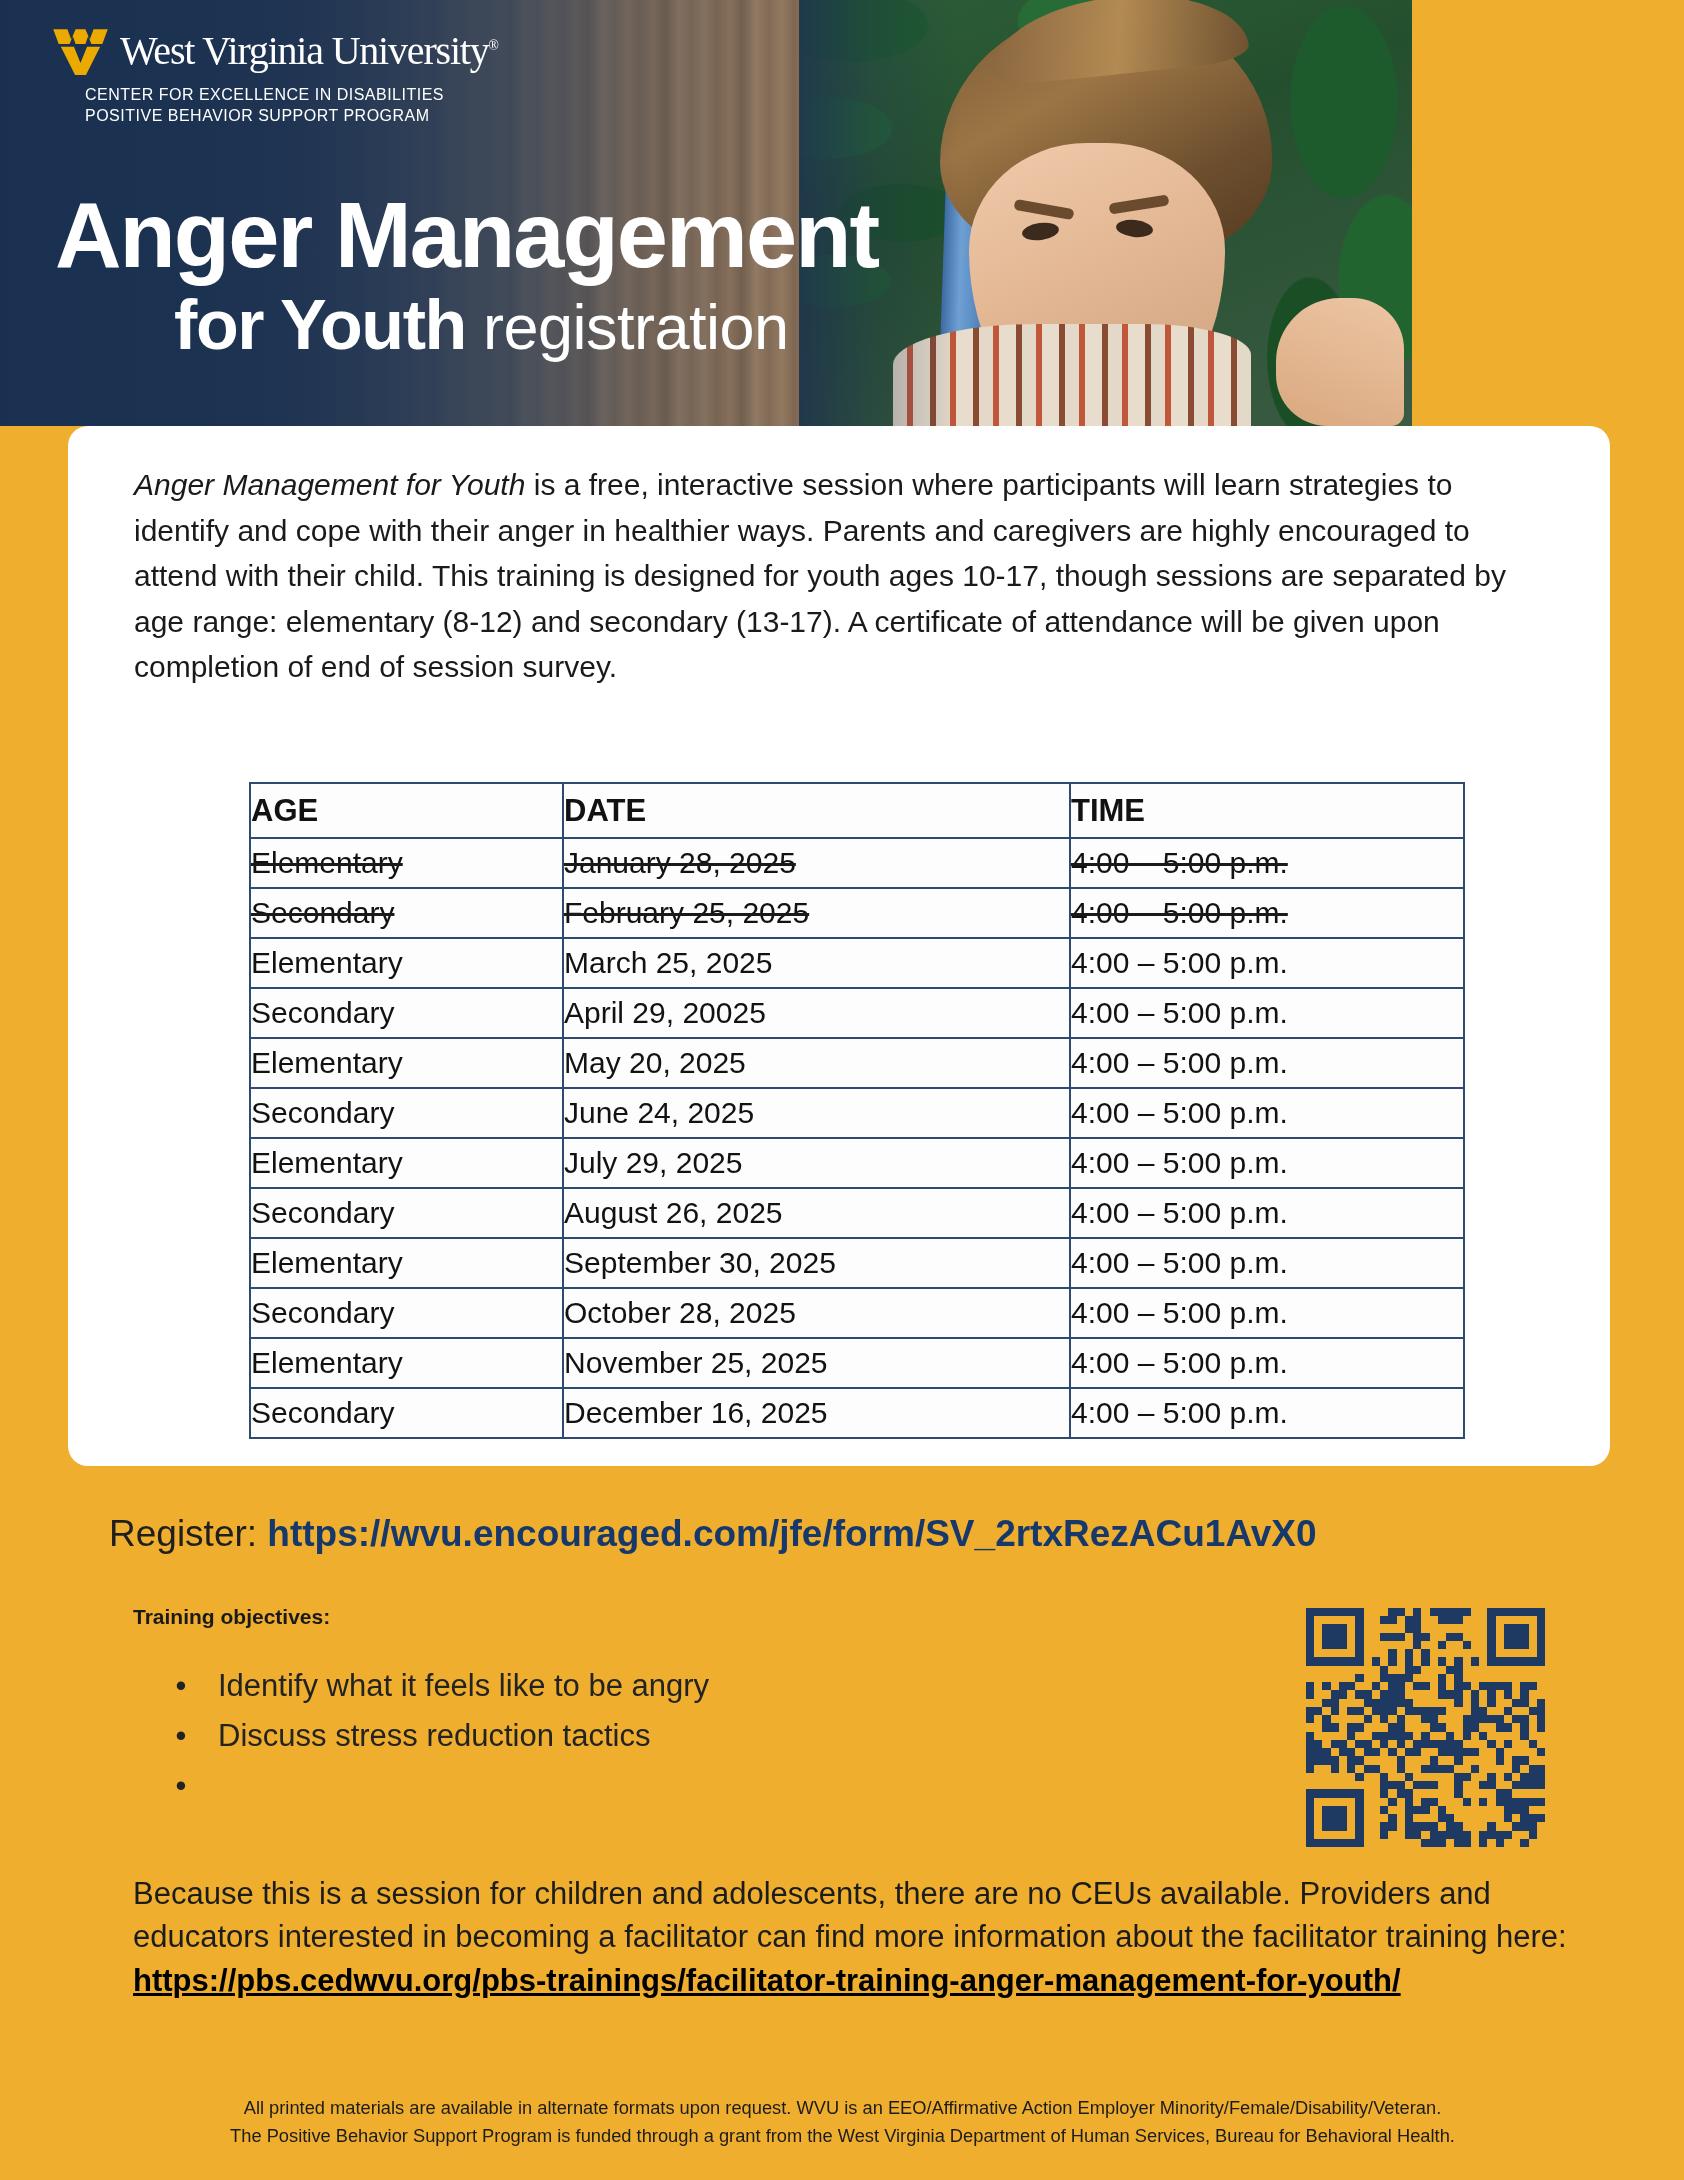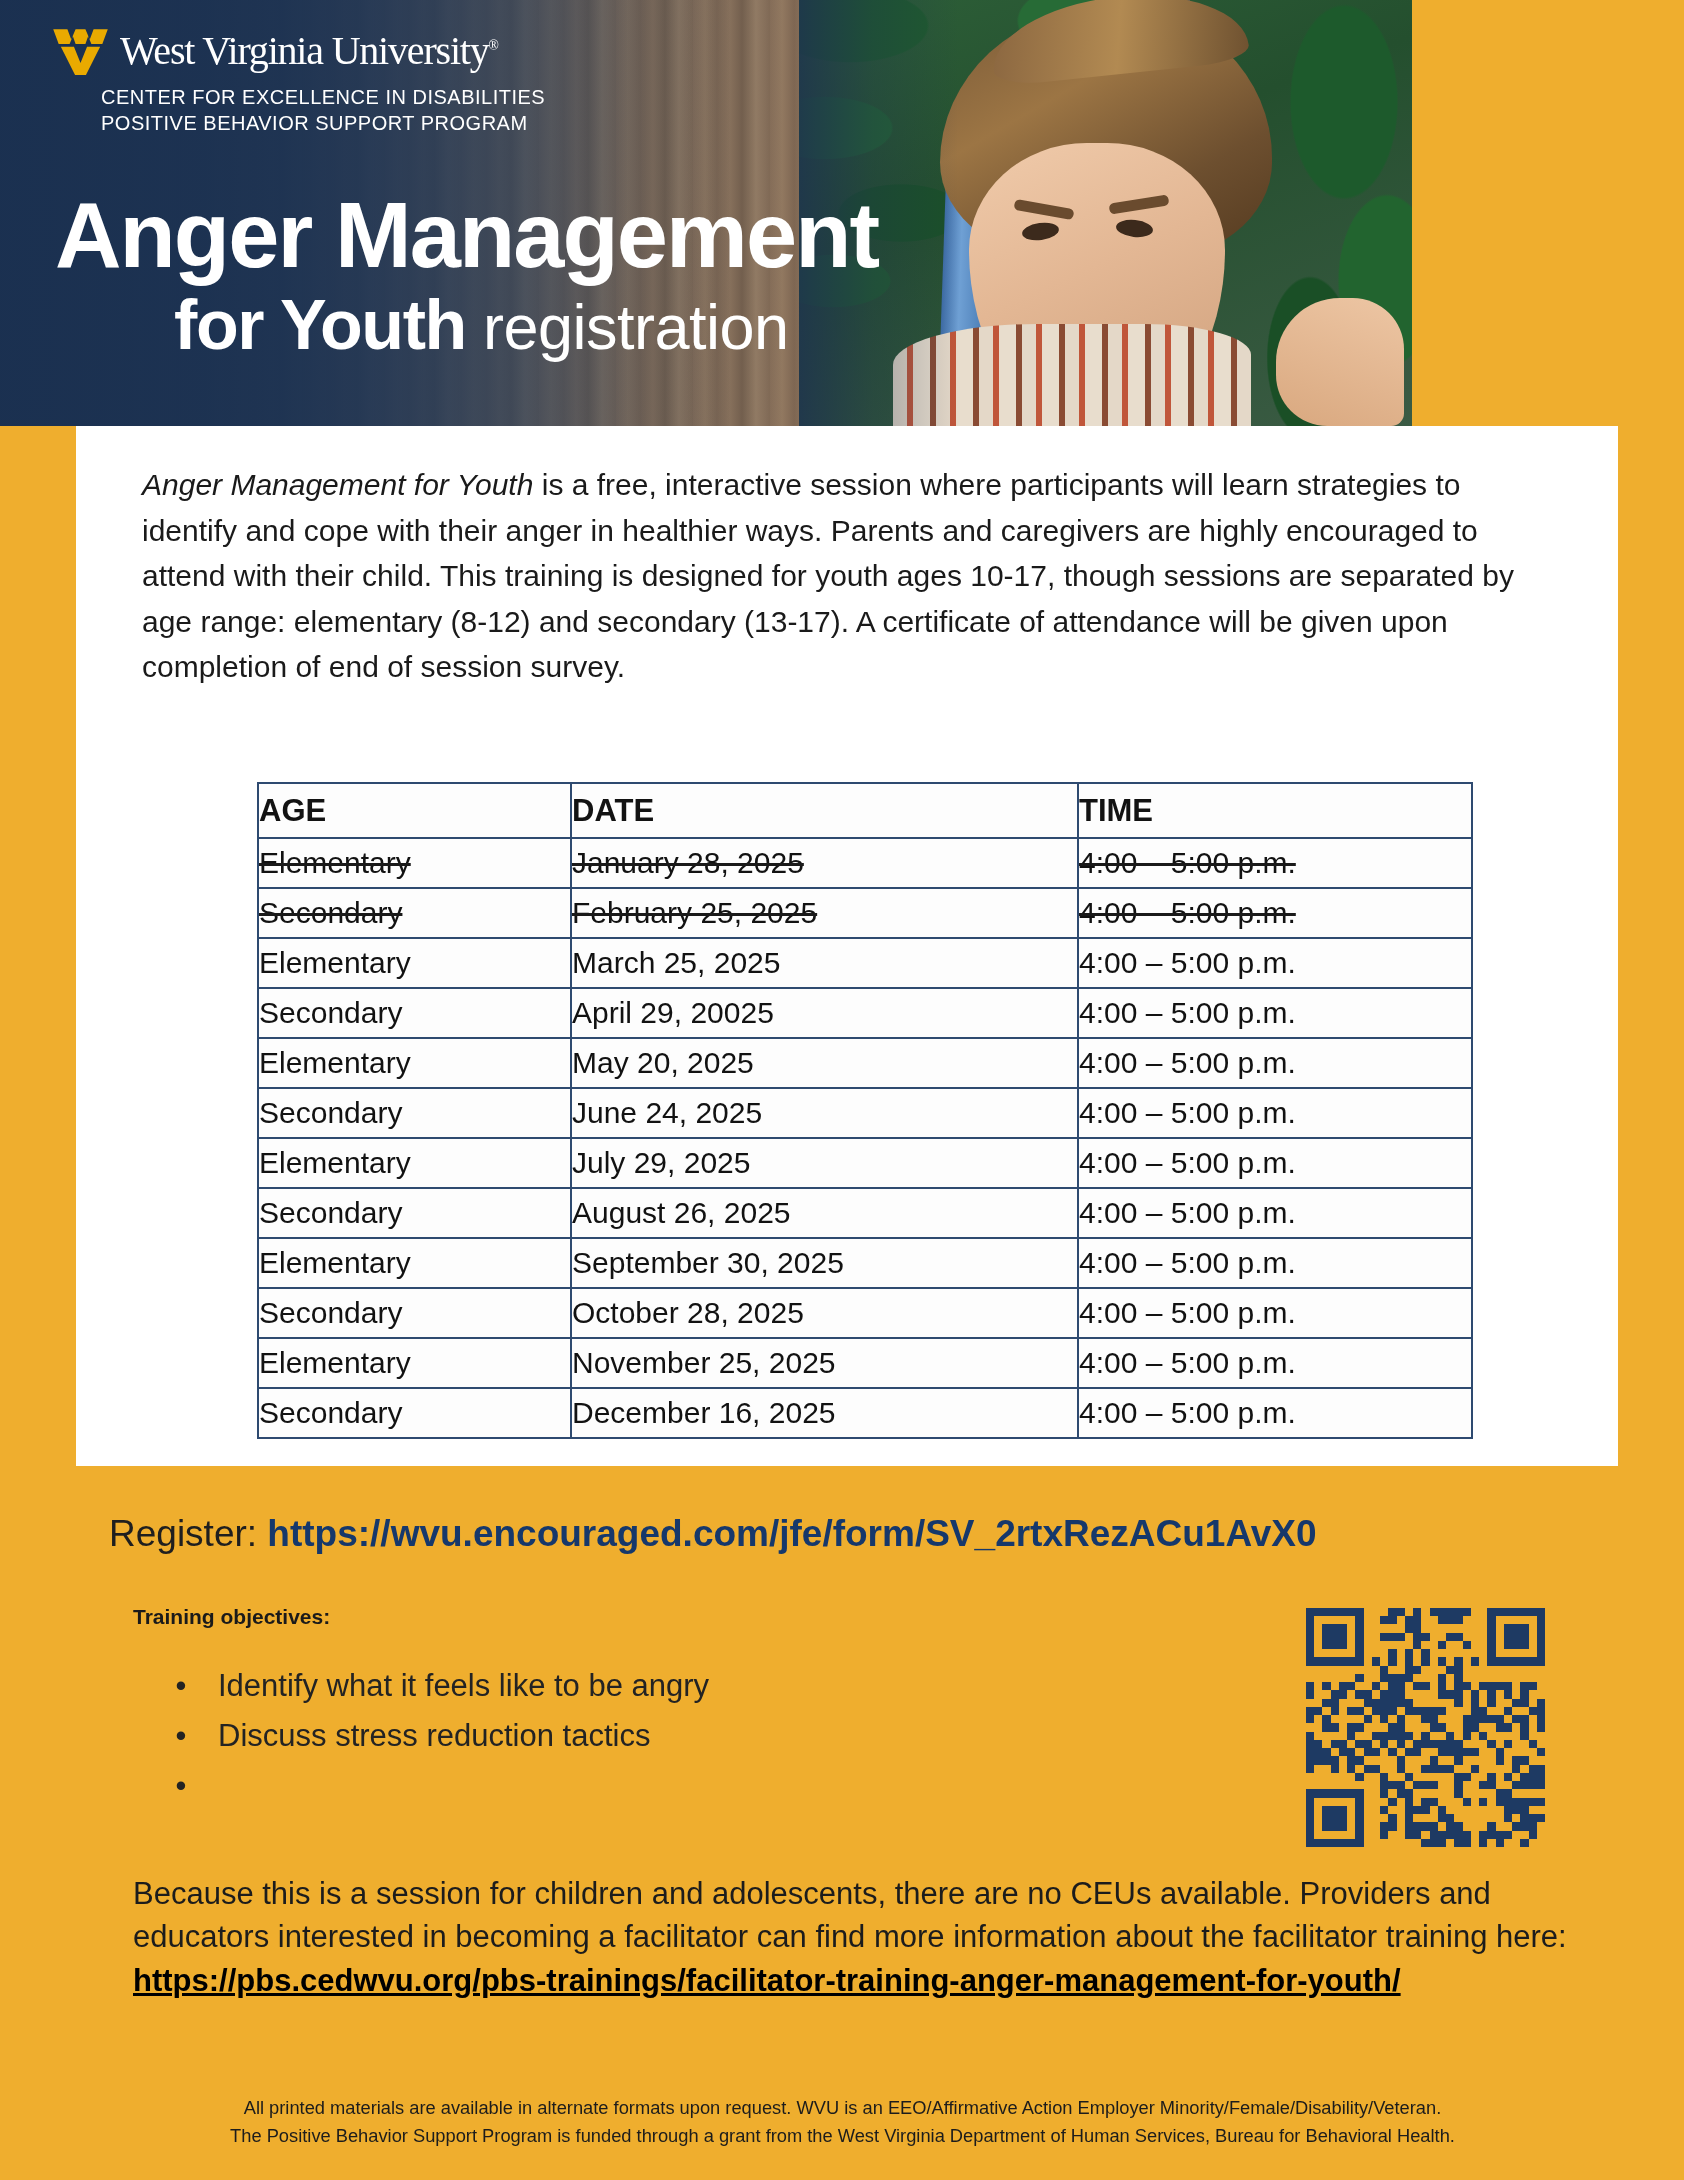--- a/index.html
+++ b/index.html
@@ -140,23 +140,23 @@
     margin-left: 12px;
     font-family: "Liberation Serif", serif;
     font-size: 40px;
     color:#ffffff;
     letter-spacing: -1.2px;
     white-space: nowrap;
     line-height: 1;
   }
   .wordmark sup { font-size: 13.6px; vertical-align: super; }
   .dept-lines {
-    margin-top: 8.5px; margin-left: 48px;
+    margin-top: 8.5px; margin-left: 32px;
     color:#ffffff;
-    font-size: 20px;
+    font-size: 16px;
     letter-spacing: 0.5px;
     line-height: 1.32;
     white-space: nowrap;
   }
 
   
   .title-wrap { position:absolute; top:189px; left:55px; z-index:5; }
   .title-1 {
     font-size: 92px; font-weight: 700; color:#ffffff;
     letter-spacing: -1.9px; line-height: 1.0; white-space: nowrap;
@@ -168,23 +168,24 @@
   .title-2 .bold {
     font-size: 70px; font-weight: 700; color:#ffffff; letter-spacing:-1.4px;
   }
   .title-2 .light {
     font-size: 63px; font-weight: 300; color:#ffffff; letter-spacing:-0.5px;
   }
 
   
   .card {
     position:absolute;
-    top: 426px; left: 76px;
+    top: 426px; left: 68px;
     width: 1542px; height: 1040px;
     background:#ffffff;
+    border-radius:20px;
   }
   .intro {
     position:absolute; top: 36px; left: 66px; width: 1388px;
     font-size: 30px; line-height: 1.52; color:#1a1a1a;
     text-align: left;
   }
   .intro em { font-style: italic; }
 
   
   .sched-wrap { position:absolute; top: 356px; left: 181px; width: 1214px; }

